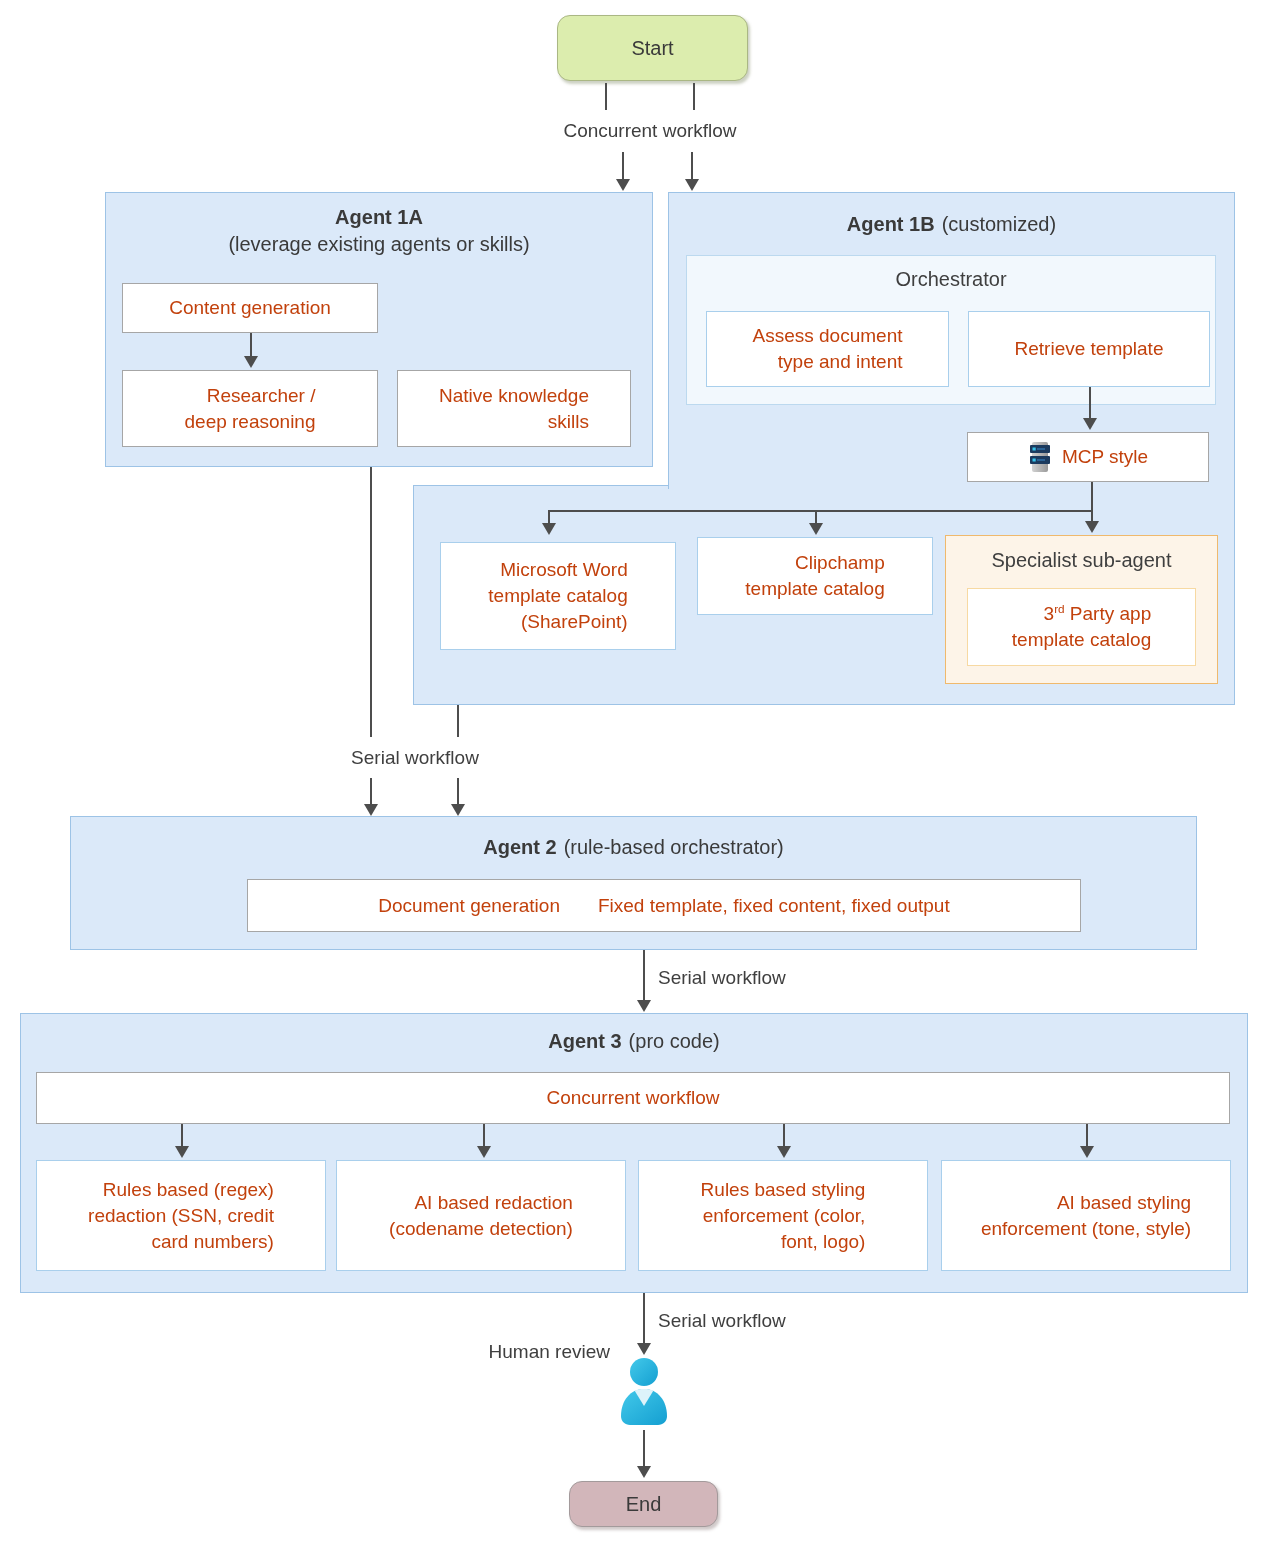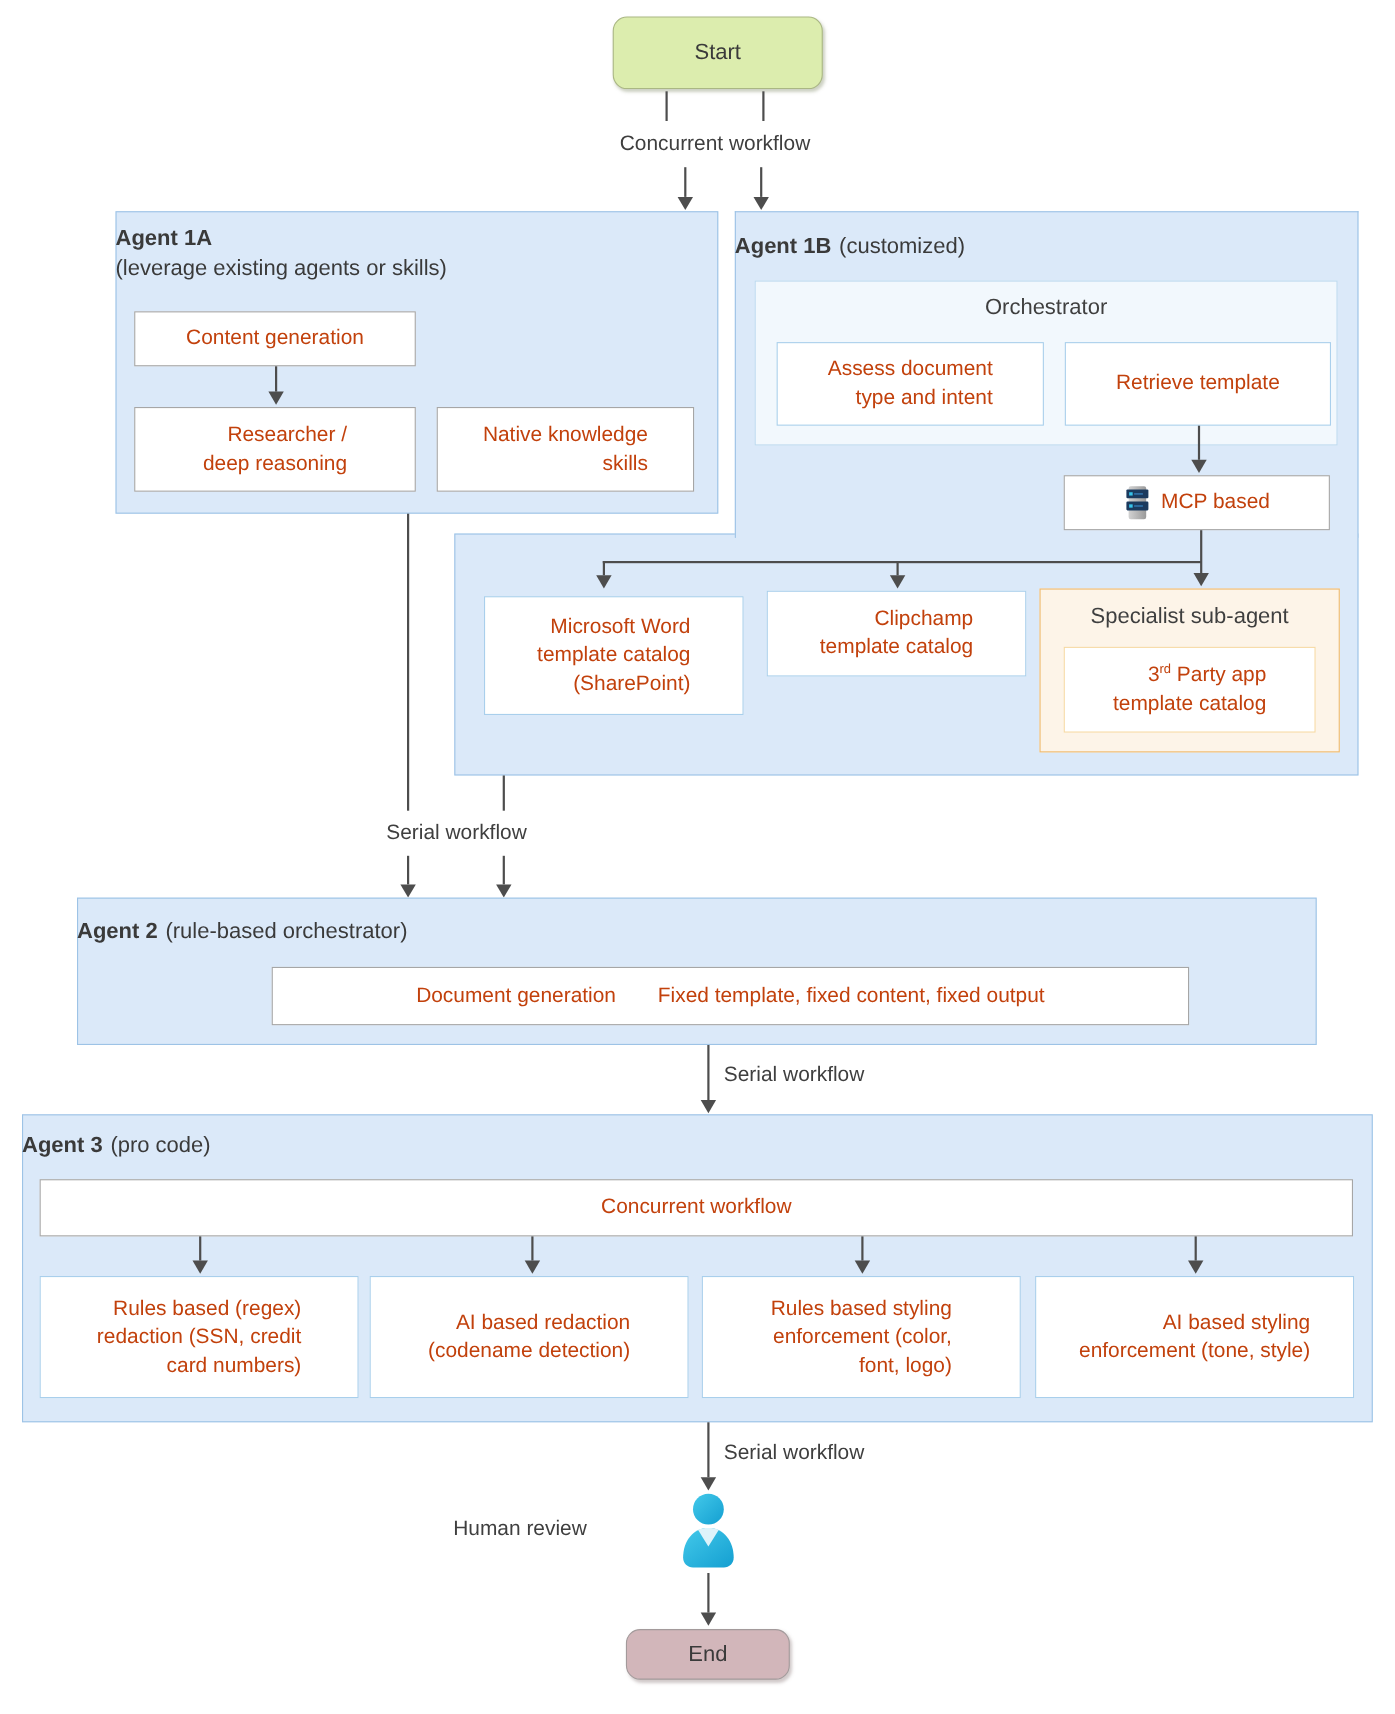--- a/index.html
+++ b/index.html
@@ -13,21 +13,21 @@
   .warm{position:absolute;background:#fdf4e8;border:1.3px solid #efb96d;box-sizing:border-box;}
 
   
   .node{position:absolute;background:#ffffff;display:flex;align-items:center;justify-content:center;
         text-align:right;font-size:19px;line-height:26px;white-space:pre-line;box-sizing:border-box;color:#c2410c;}
   .b-gray{border:1.3px solid #a6a6a6;}
   .b-blue{border:1.3px solid #a9cfec;}
   .b-warm{border:1.3px solid #f7d9a2;}
 
   
-  .title{position:absolute;text-align:left;font-size:20px;line-height:27px;color:#3a3a3a;}
+  .title{position:absolute;text-align:center;font-size:20px;line-height:27px;color:#3a3a3a;}
   .bold{font-weight:bold;}
   .sub{margin-left:7px;font-weight:normal;}
   .label{position:absolute;font-size:19px;line-height:23px;color:#3f3f3f;}
   .center{text-align:center;}
   sup{font-size:0.62em;vertical-align:super;line-height:0;}
 
   
   .vline{position:absolute;width:1.5px;background:#4d4d4d;}
   .hline{position:absolute;height:1.5px;background:#4d4d4d;}
   .ahead{position:absolute;width:0;height:0;border-left:7px solid transparent;
@@ -99,21 +99,21 @@
         </defs>
         <rect x="4" y="1" width="16" height="30" rx="2" fill="url(#mg)"></rect>
         <rect x="2" y="4" width="20" height="8" rx="1" fill="#1b3a5e"></rect>
         <rect x="2" y="15" width="20" height="8" rx="1" fill="#1b3a5e"></rect>
         <rect x="4.5" y="6.5" width="3.2" height="3" fill="#36c3ea"></rect>
         <rect x="9" y="7.2" width="8" height="1.6" fill="#2e6da4"></rect>
         <rect x="4.5" y="17.5" width="3.2" height="3" fill="#36c3ea"></rect>
         <rect x="9" y="18.2" width="8" height="1.6" fill="#2e6da4"></rect>
       </svg>
     </span>
-    <span>MCP based</span>
+    <span>MCP style</span>
   </div>
 
   <div class="vline" style="left:1091px;top:482px;height:28px;z-index:3;"></div>
   <div class="hline" style="left:548px;top:510px;width:544px;z-index:3;"></div>
   <div class="vline" style="left:548px;top:510px;height:13px;z-index:3;"></div>
   <div class="ahead" style="left:541.5px;top:523px;z-index:3;"></div>
   <div class="vline" style="left:815px;top:510px;height:13px;z-index:3;"></div>
   <div class="ahead" style="left:808.5px;top:523px;z-index:3;"></div>
   <div class="vline" style="left:1091px;top:510px;height:11px;z-index:3;"></div>
   <div class="ahead" style="left:1084.5px;top:521px;z-index:3;"></div>
@@ -175,21 +175,21 @@
 font, logo)</div>
   <div class="node b-blue" style="left:336px;top:1160px;width:290px;height:111px;">AI based redaction
 (codename detection)</div>
   <div class="node b-blue" style="left:941px;top:1160px;width:290px;height:111px;">AI based styling
 enforcement (tone, style)</div>
 
   <div class="vline" style="left:643px;top:1293px;height:50px;"></div>
   <div class="ahead" style="left:636.5px;top:1343px;"></div>
   <div class="label" style="left:658px;top:1309px;width:220px;">Serial workflow</div>
 
-  <div class="label" style="left:412px;top:1378px;width:198px;">Human review</div>
+  <div class="label" style="left:412px;top:1340px;width:198px;text-align:right;">Human review</div>
   <div class="iconwrap" style="left:617px;top:1356px;">
     <svg width="54" height="72" viewBox="0 0 54 72">
       <defs>
         <linearGradient id="pg" x1="0" y1="0" x2="1" y2="1">
           <stop offset="0" stop-color="#43c9ea"></stop>
             <stop offset="1" stop-color="#149fd1"></stop>
         </linearGradient>
       </defs>
       <circle cx="27" cy="16" r="14" fill="url(#pg)"></circle>
       <path d="M27,33 C41,33 50,45 50,60 C50,65.5 46,69 41,69 L13,69 C8,69 4,65.5 4,60 C4,45 13,33 27,33 Z" fill="url(#pg)"></path>

